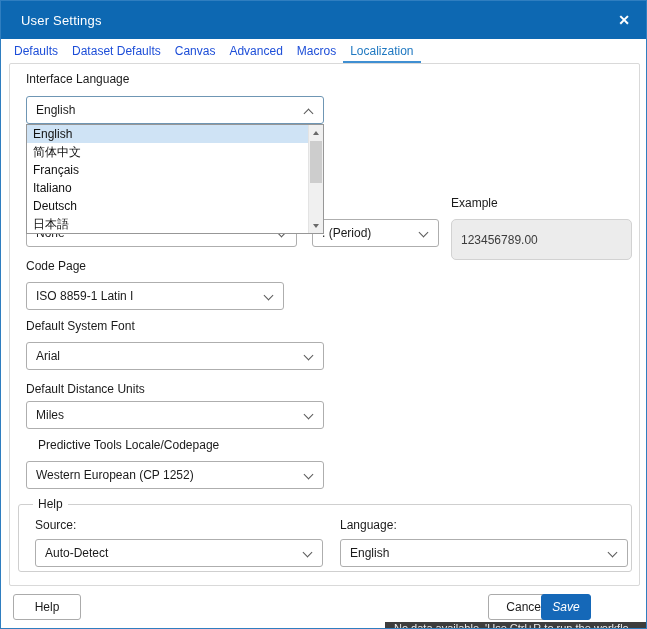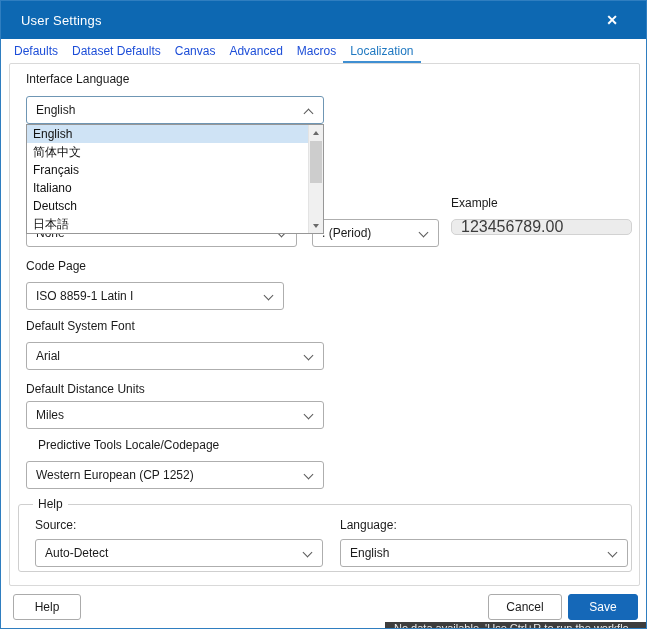--- a/index.html
+++ b/index.html
@@ -5,21 +5,21 @@
   * { margin:0; padding:0; box-sizing:border-box; }
   html,body { background:#ffffff; }
   body { font-family:"Liberation Sans", sans-serif; }
 
   .window { position:relative; width:647px; height:629px; background:#ffffff;
             border:1px solid #2f7ec0; overflow:hidden; }
 
   
   .titlebar { position:absolute; left:0; top:0; width:100%; height:38px;
               background:#0d68b2; display:flex; align-items:center;
-              padding:0 28px 0 20px; }
+              padding:0 16px 0 20px; }
   .titlebar .title { color:#ffffff; font-size:13px; letter-spacing:.2px; }
   .titlebar .close { margin-left:auto; color:#ffffff; font-size:14px;
                      font-weight:bold; cursor:default; line-height:1; }
 
   
   .tabs { position:absolute; left:6px; top:38px; height:24px;
           display:flex; align-items:flex-end; }
   .tab { padding:4px 7px 5px; font-size:12px; color:#1d4ed8; white-space:nowrap; }
   .tab.active { color:#1f78c1; padding-bottom:3px; border-bottom:2px solid #3f8fd2; }
 
@@ -49,22 +49,22 @@
                background:#f0f0f0; border-left:1px solid #e3e3e3; }
   .scroll-btn { position:absolute; left:0; width:14px; height:15px;
                 display:flex; align-items:center; justify-content:center; }
   .scroll-btn.up { top:0; } .scroll-btn.down { bottom:0; }
   .tri-up { width:0; height:0; border-left:3.5px solid transparent;
             border-right:3.5px solid transparent; border-bottom:4.5px solid #6a6a6a; }
   .tri-down { width:0; height:0; border-left:3.5px solid transparent;
               border-right:3.5px solid transparent; border-top:4.5px solid #6a6a6a; }
   .thumb { position:absolute; left:1px; top:16px; width:12px; height:42px; background:#cdcdcd; }
 
-  .example-box { position:absolute; height:16px; background:#ececec;
-                 border:1px solid #d2d2d2; border-radius:5px; font-size:16px;
+  .example-box { position:absolute; height:41px; background:#ececec;
+                 border:1px solid #d2d2d2; border-radius:5px; font-size:12px;
                  color:#3c3c3c; display:flex; align-items:center; padding:0 9px; }
 
   
   .groupbox { position:absolute; left:8px; top:440px; width:614px; height:68px;
               border:1px solid #cfcfcf; border-radius:3px; }
   .groupbox .legend { position:absolute; top:-8px; left:14px; background:#ffffff;
                       padding:0 5px; font-size:12px; color:#1b1b1b; }
 
   
   .btn { position:absolute; height:26px; border:1px solid #ababab; border-radius:3px;
@@ -175,19 +175,19 @@
       <div class="lbl" style="left:321px; top:13px;">Language:</div>
       <div class="combo" style="left:321px; top:34px; width:288px;">
         <span>English</span>
         <span class="chev"></span>
       </div>
     </div>
   </div>
 
   <div class="btn" style="left:12px; top:593px; width:68px;">Help</div>
   <div class="btn" style="left:487px; top:593px; width:74px;">Cancel</div>
-  <div class="btn primary" style="left:567px; top:593px; width:70px;">Save</div>
+  <div class="btn primary" style="left:540px; top:593px; width:50px;font-style:italic;">Save</div>
 
   <div class="status-strip">
     <span>No data available. 'Use Ctrl+R to run the workflo</span>
   </div>
 
 </div>
 
 </body></html>

